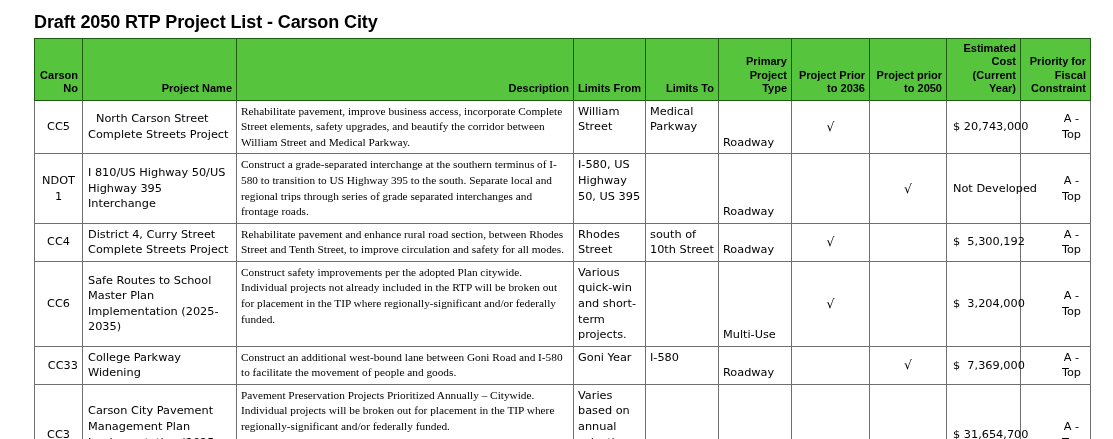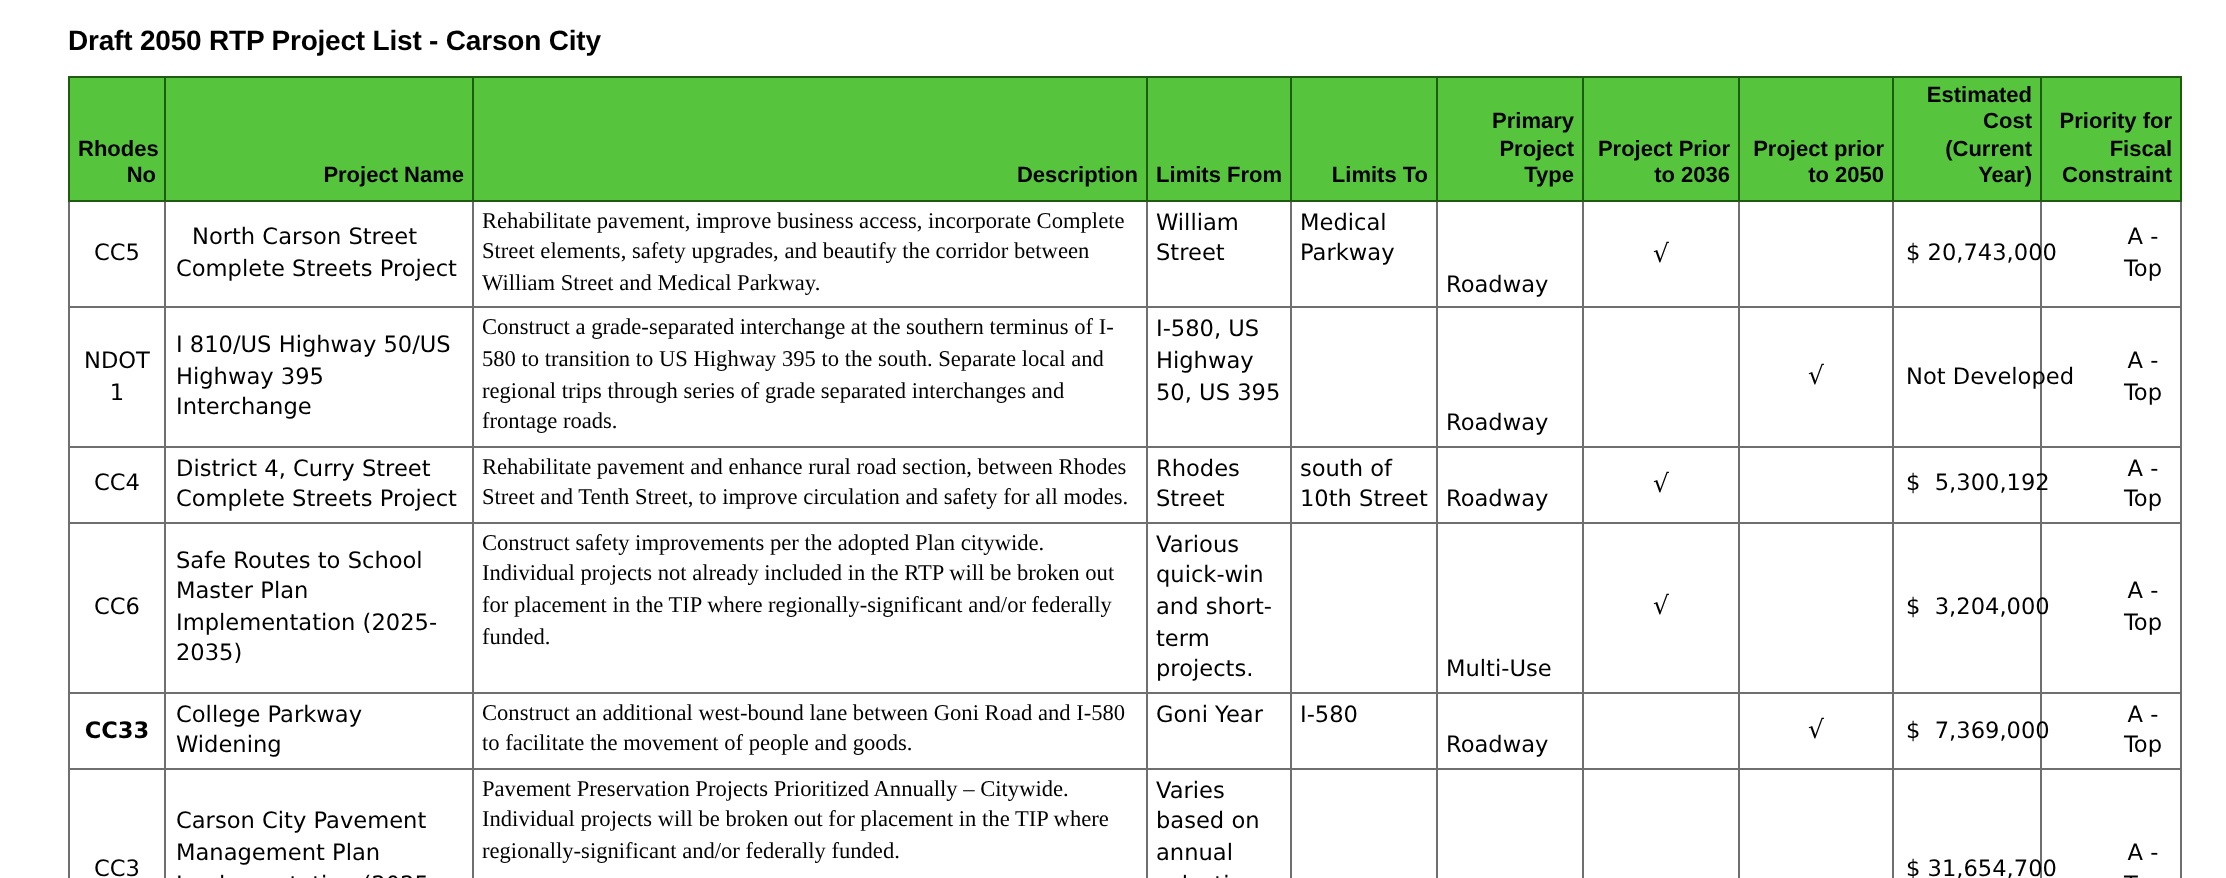--- a/index.html
+++ b/index.html
@@ -18,21 +18,21 @@
     position: relative;
     width: 1113px;
     height: 439px;
     box-sizing: border-box;
     padding: 0;
   }
   .doc-title {
     position: absolute;
     left: 34px;
     top: 12px;
-    font-size: 14px;
+    font-size: 18px;
     font-weight: bold;
     letter-spacing: -0.1px;
     white-space: nowrap;
     color: #000;
   }
   .table-wrap {
     position: absolute;
     left: 34px;
     top: 38px;
     width: 1056px;
@@ -74,21 +74,21 @@
     line-height: 1.38;
     padding: 3px 4px 3px 4px;
     box-sizing: border-box;
     font-family: "DejaVu Sans", sans-serif;
     font-size: 11.3px;
   }
   td.cell-no {
     text-align: center;
     vertical-align: middle;
   }
-  td.cell-no.bold { font-weight: bold; }
+  td.cell-no.bold { font-weight: normal; text-align: right; }
   td.cell-name {
     vertical-align: middle;
     padding-left: 5px;
   }
   td.cell-name.indent { text-indent: 8px; }
   td.cell-desc { vertical-align: top; font-family: Liberation Serif, serif; }
   td.cell-from { vertical-align: top; }
   td.cell-to { vertical-align: top; }
   td.cell-type {
     vertical-align: bottom;
@@ -126,21 +126,21 @@
         <col class="c-from">
           <col class="c-to">
           <col class="c-type">
         <col class="c-p2036">
           <col class="c-p2050">
           <col class="c-cost">
         <col class="c-priority">
       </colgroup>
       <thead>
         <tr>
-          <th>Rhodes No</th>
+          <th>Carson No</th>
           <th>Project Name</th>
           <th>Description</th>
           <th>Limits From</th>
           <th>Limits To</th>
           <th>Primary Project Type</th>
           <th>Project Prior to 2036</th>
           <th>Project prior to 2050</th>
           <th>Estimated Cost (Current Year)</th>
           <th>Priority for Fiscal Constraint</th>
         </tr>

